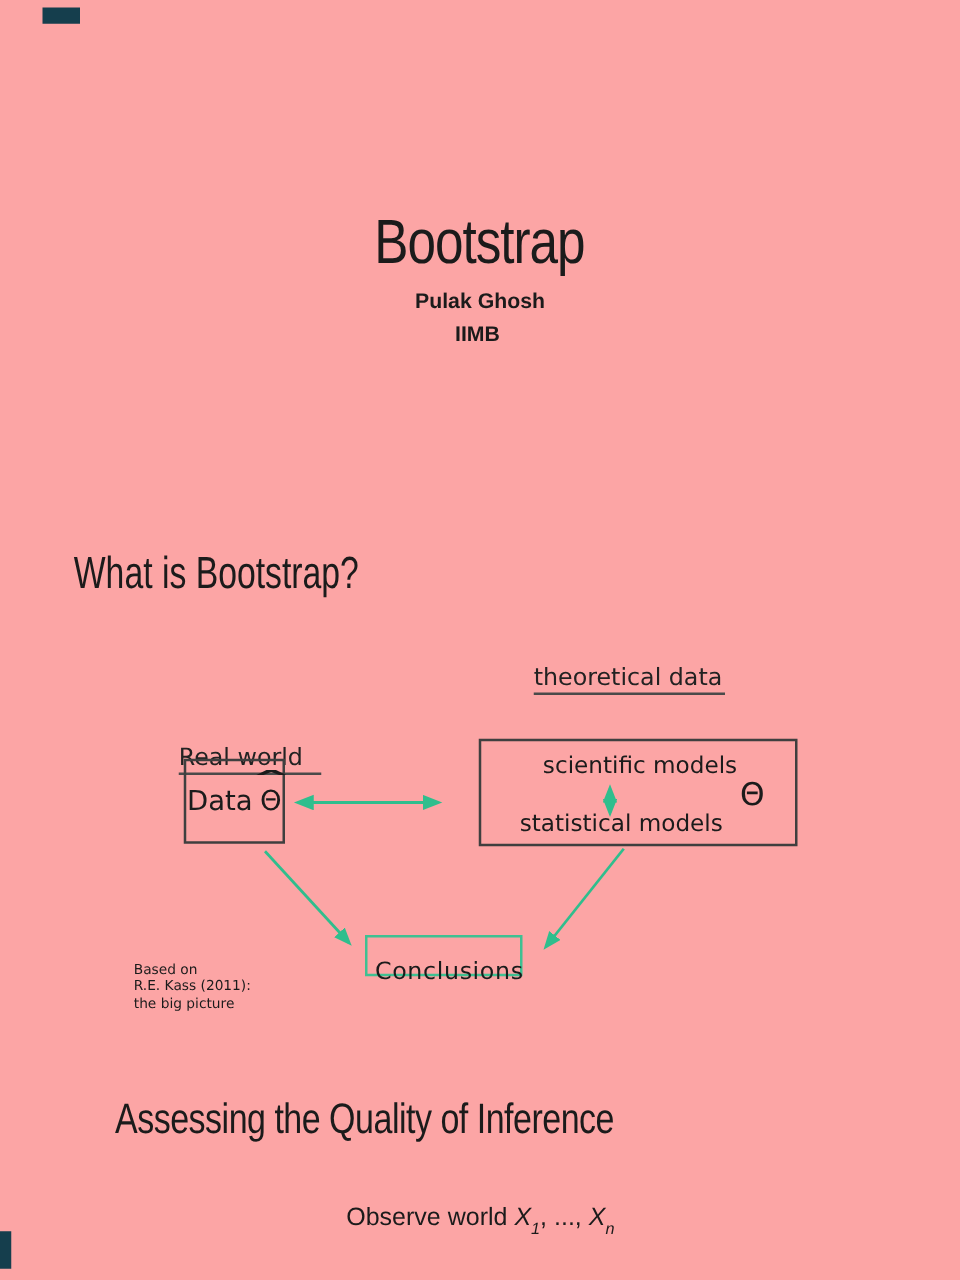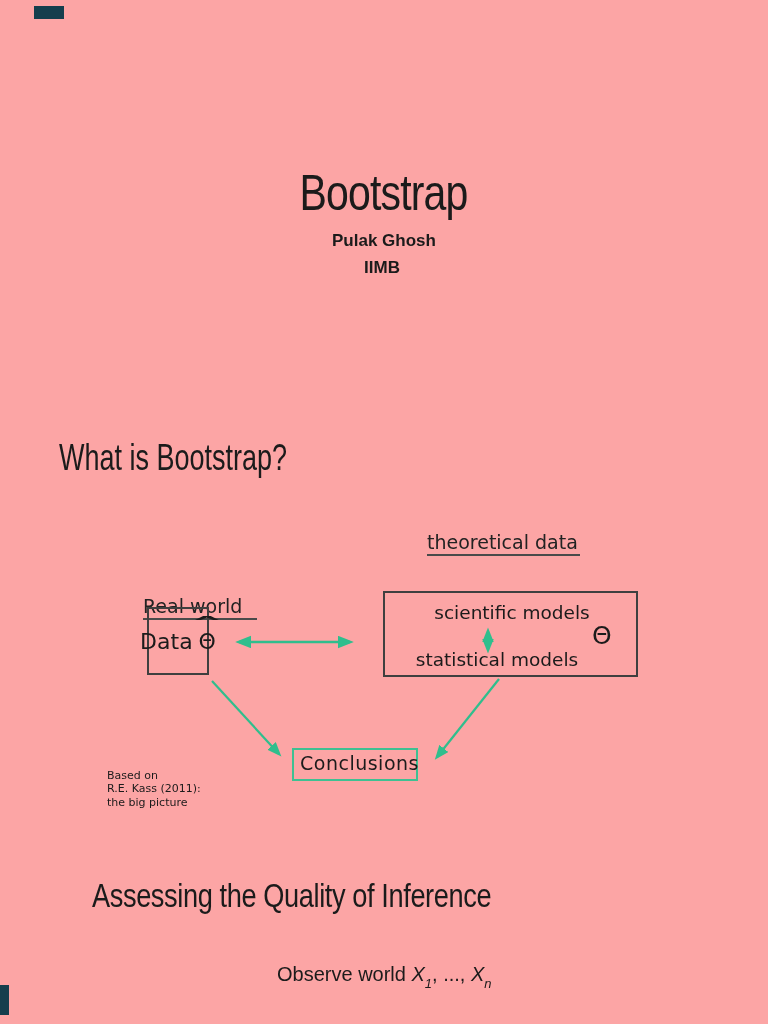--- a/index.html
+++ b/index.html
@@ -16,34 +16,34 @@
   .title .squeeze{display:inline-block;transform:scaleX(.82);transform-origin:center;}
   .author{left:0;top:231px;width:768px;text-align:center;font-size:17px;font-weight:700;}
   .institute{left:0;top:258px;width:764px;text-align:center;font-size:17px;font-weight:700;}
   .h1{left:59px;top:437px;font-size:36px;line-height:1.15;white-space:nowrap;text-decoration:underline;}
   .h1 .squeeze{display:inline-block;transform:scaleX(.75);transform-origin:left center;}
   
   .diagram-label{font-family:"DejaVu Sans",sans-serif;font-size:19px;line-height:20px;
     border-bottom:2px solid #4a4a4a;padding-bottom:2px;white-space:nowrap;color:#222;}
   .lbl-real{left:143px;top:548px;padding-right:15px;margin-top:48px;}
   .lbl-theory{left:427px;top:532px;padding-right:2px;}
-  .data-box{left:147px;top:607px;width:62px;height:68px;border:2px solid var(--c-border,#3f3f3f);
+  .data-box{left:147px;top:607px;width:81px;height:68px;border:2px solid var(--c-border,#3f3f3f);
     display:flex;align-items:center;justify-content:center;box-sizing:border-box;
     font-family:"DejaVu Sans",sans-serif;font-size:22px;white-space:nowrap;}
   .thetahat{position:relative;display:inline-block;margin-left:6px;}
   .thetahat .hat{position:absolute;left:50%;top:-0.62em;transform:translateX(-50%) scaleX(3.1);
     font-size:0.95em;font-weight:700;line-height:1;}
   .theory-box{left:383px;top:591px;width:255px;height:86px;border:2px solid var(--c-border,#3f3f3f);box-sizing:border-box;}
   .theory-line{font-family:"DejaVu Sans",sans-serif;font-size:18.5px;white-space:nowrap;text-align:center;}
   .theory-line1{left:412px;top:602px;width:200px;}
   .theory-line2{left:397px;top:649px;width:200px;}
   .theory-theta{left:592px;top:621px;font-family:"DejaVu Sans",sans-serif;font-size:25px;}
   .conclusions-box{left:292px;top:748px;width:126px;height:33px;border:2px solid var(--c-green,#3fc092);
     box-sizing:border-box;font-family:"DejaVu Sans",sans-serif;font-size:19px;letter-spacing:.5px;
-    padding:2px 0 0 6px;white-space:nowrap;}
+    padding:16px 0 0 6px;white-space:nowrap;}
   .kass-note{left:107px;top:769px;font-family:"DejaVu Sans",sans-serif;font-size:11px;line-height:1.22;white-space:nowrap;}
   
   .h2{left:48px;top:877px;font-size:34px;line-height:1.1;letter-spacing:-.5px;white-space:nowrap;margin-left:44px;}
   .h2 .squeeze{display:inline-block;transform:scaleX(.8);transform-origin:left center;}
   .observe{left:277px;top:963px;font-size:20px;white-space:nowrap;}
   .observe .xvar{font-style:italic;}
   .observe sub{font-size:13px;font-style:italic;position:relative;top:2px;line-height:0;}
   svg.arrows{position:absolute;left:0;top:0;pointer-events:none;}
   svg.arrows line{stroke:var(--c-arrow,#2fbe8d);}
   svg.arrows .ah{fill:var(--c-arrow,#2fbe8d);}

